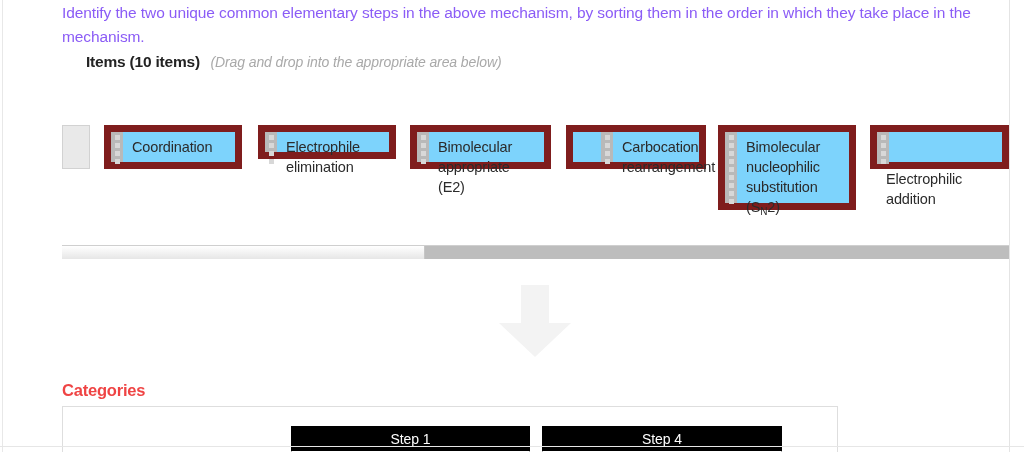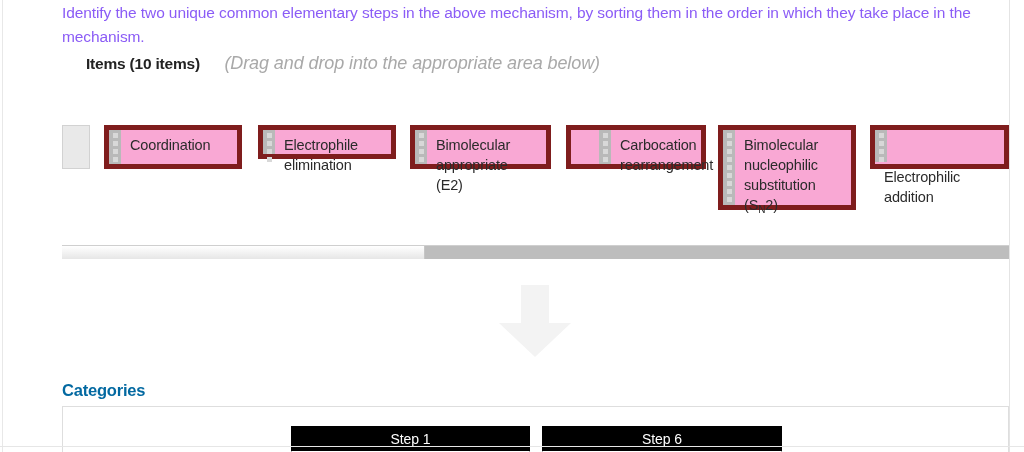--- a/index.html
+++ b/index.html
@@ -54,41 +54,41 @@
     top: 53px;
     white-space: nowrap;
   }
   .items-header .items-title {
     font-size: 15.5px;
     font-weight: bold;
     color: #232323;
     letter-spacing: -0.2px;
   }
   .items-header .items-hint {
-    font-size: 18px;
+    font-size: 14px;
     font-style: italic;
     color: #a9a9a9;
-    margin-left: 20px;
+    margin-left: 6px;
     letter-spacing: -0.1px;
   }
 
   
   .items-strip {
     position: absolute;
     left: 62px;
     top: 125px;
     width: 947px;
     height: 95px;
   }
 
   .item-card {
     position: absolute;
     top: 0;
-    background: #f9a8d4;
-    border: 5px solid #7f1d1d;
+    background: #7dd3fc;
+    border: 7px solid #7f1d1d;
     box-sizing: border-box;
     display: flex;
     align-items: stretch;
   }
   .item-card.partial {
     background: #e9e9e9;
     border: 1px solid #d2d2d2;
   }
 
   .drag-handle {
@@ -174,29 +174,29 @@
     border-top: 34px solid #f3f3f3;
   }
 
   
   .categories-title {
     position: absolute;
     left: 62px;
     top: 381px;
     font-size: 16.5px;
     font-weight: bold;
-    color: #0369a1;
+    color: #ef4444;
     letter-spacing: -0.2px;
   }
 
   .categories-panel {
     position: absolute;
     left: 62px;
     top: 406px;
-    width: 947px;
+    width: 776px;
     height: 46px;
     background: #ffffff;
     border: 1px solid #dedede;
     border-bottom: none;
     box-sizing: border-box;
   }
 
   .category-col {
     position: absolute;
     top: 19px;
@@ -315,18 +315,18 @@
   <div class="arrow-head"></div>
 </div>
 
 <div class="categories-title">Categories</div>
 <div class="categories-panel" id="categories-panel">
     <div class="category-col" style="left: 228px; width: 239px;">
       <div class="category-header">Step 1</div>
       <div class="category-body"></div>
     </div>
     <div class="category-col" style="left: 479px; width: 240px;">
-      <div class="category-header">Step 6</div>
+      <div class="category-header">Step 4</div>
       <div class="category-body"></div>
     </div>
   </div>
 
 <div class="bottom-rule"></div>
 
 </body></html>

